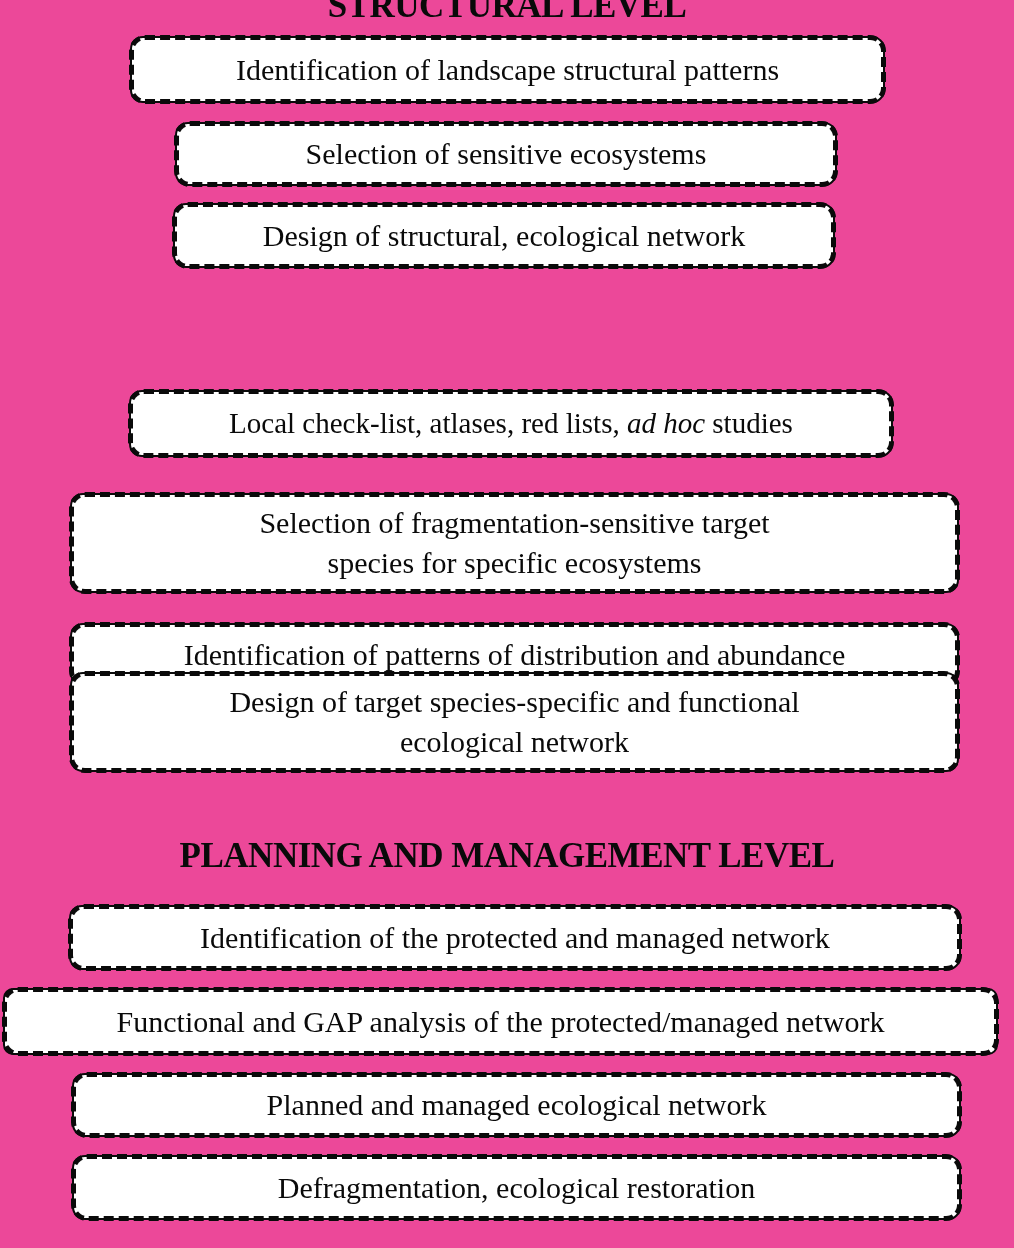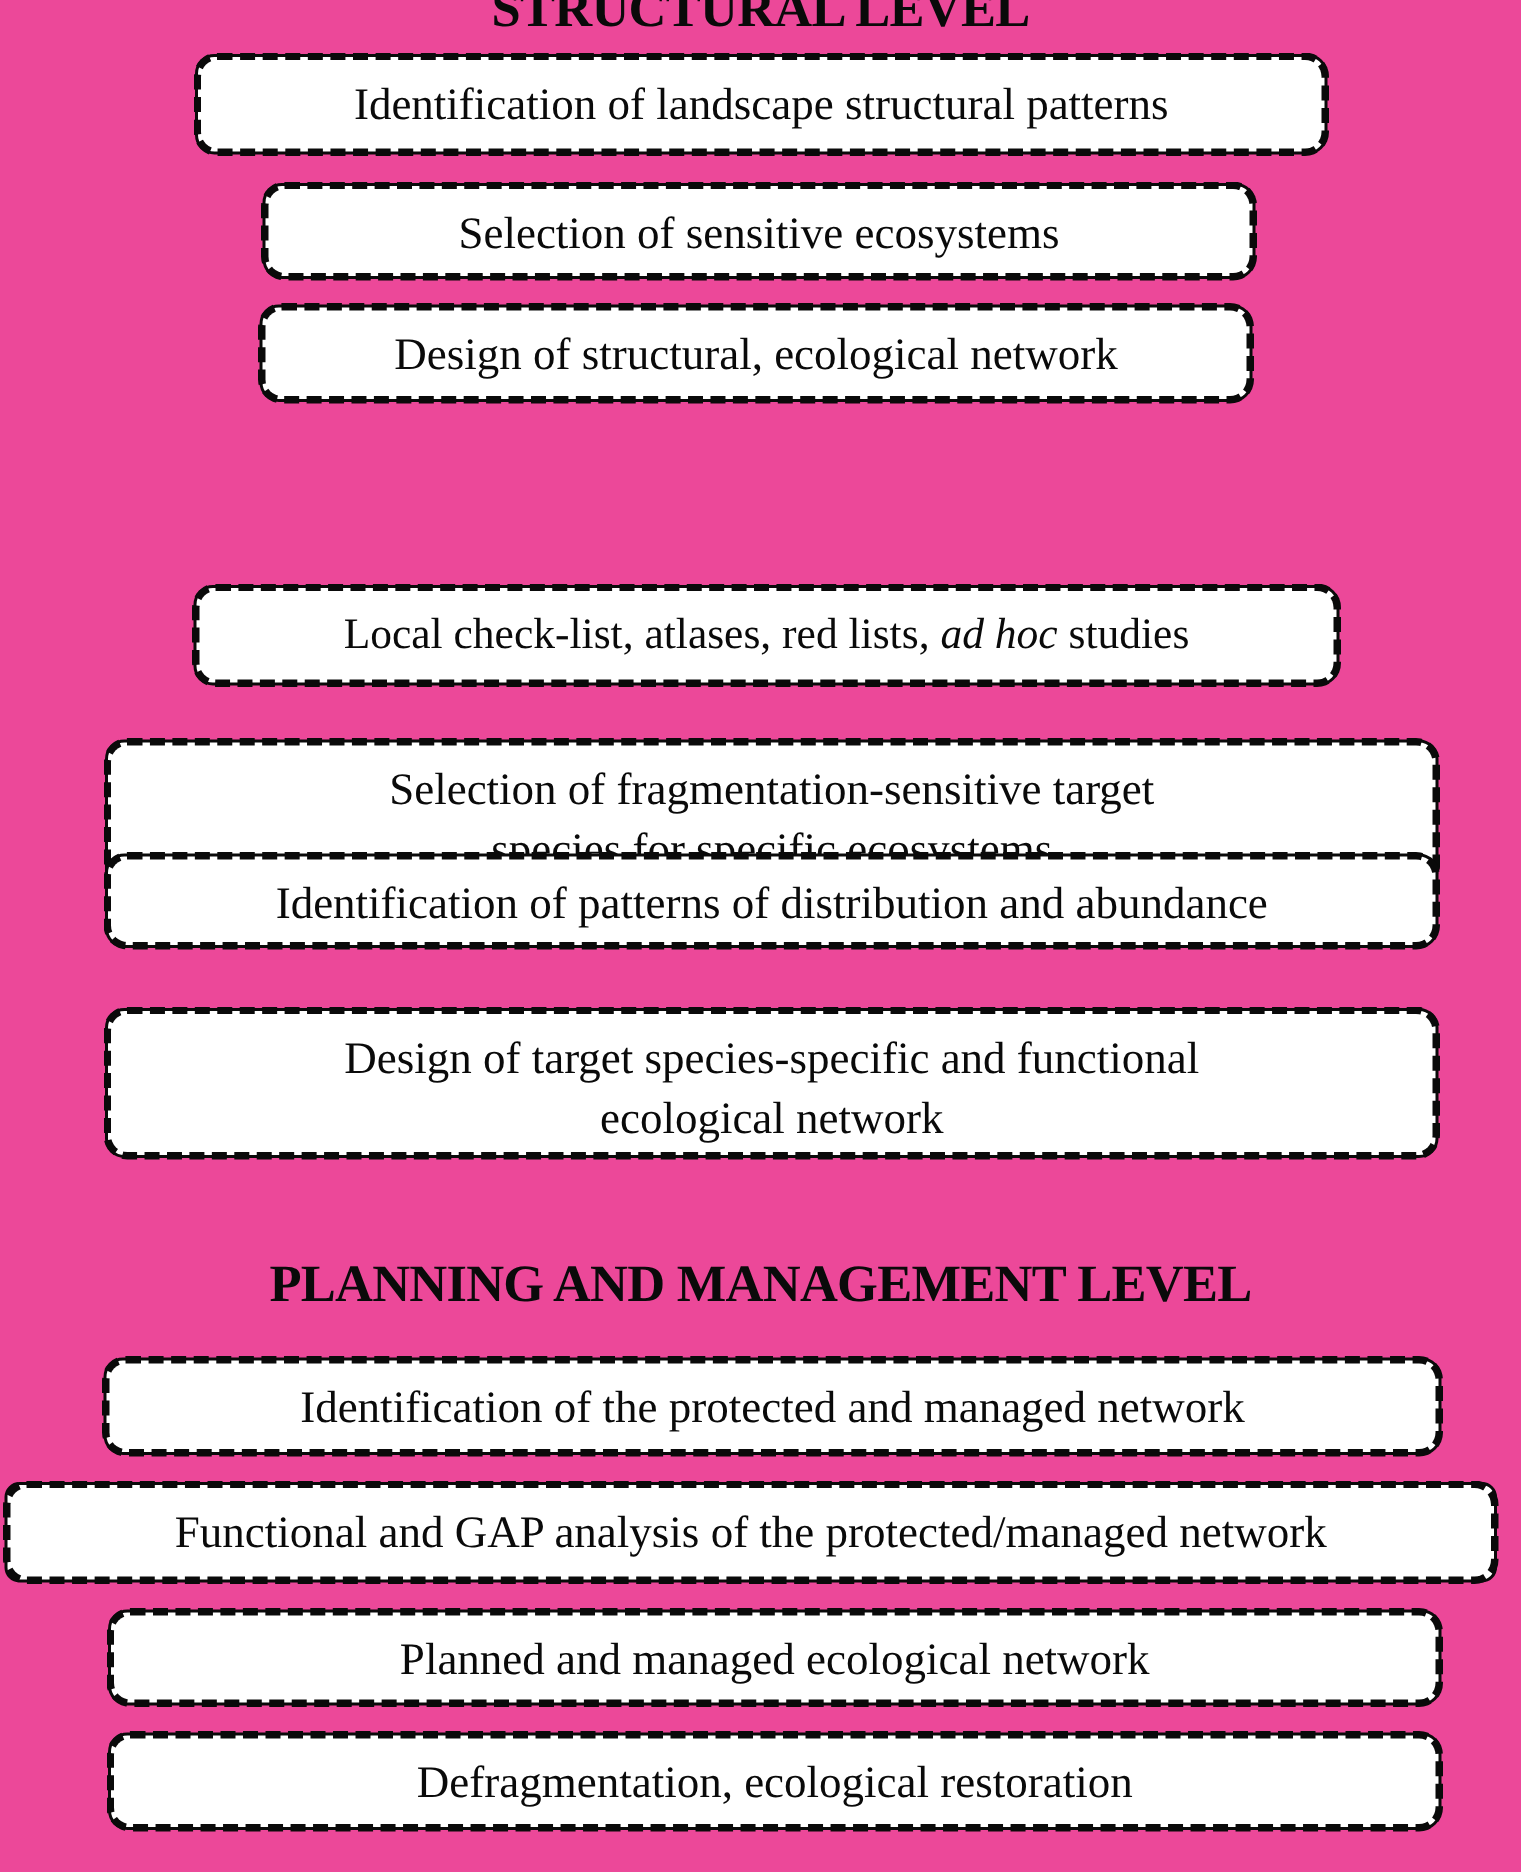--- a/index.html
+++ b/index.html
@@ -26,21 +26,21 @@
     letter-spacing: -0.5px;
     white-space: nowrap;
     color: #0a0a0a;
   }
   .box {
     position: absolute;
     background: #ffffff;
     border: 2px solid #0a0a0a;
     border-radius: 13px;
     display: flex;
-    align-items: flex-start;
+    align-items: center;
     justify-content: center;
     text-align: center;
     font-size: 30px;
     line-height: 1.32;
     padding: 12px 6px;
     box-sizing: border-box;
     white-space: nowrap;
   }
   .box.two-line { white-space: normal; }
   .box.snug { font-size: 29px; }
@@ -88,21 +88,21 @@
     </div>
   </div>
 
   <div class="box two-line" style="left:70px; top:473px; width:889px; height:100px;margin-top:20px;">
     <div class="box-text">
       <span>Selection of fragmentation-sensitive target</span><br>
       <span>species for specific ecosystems</span>
     </div>
   </div>
 
-  <div class="box" style="left:70px; top:569px; width:889px; height:63px;">
+  <div class="box" style="left:70px; top:623px; width:889px; height:63px;">
     <div class="box-text">
       <span>Identification of patterns of distribution and abundance</span>
     </div>
   </div>
 
   <div class="box two-line" style="left:70px; top:672px; width:889px; height:100px;">
     <div class="box-text">
       <span>Design of target species-specific and functional</span><br>
       <span>ecological network</span>
     </div>

